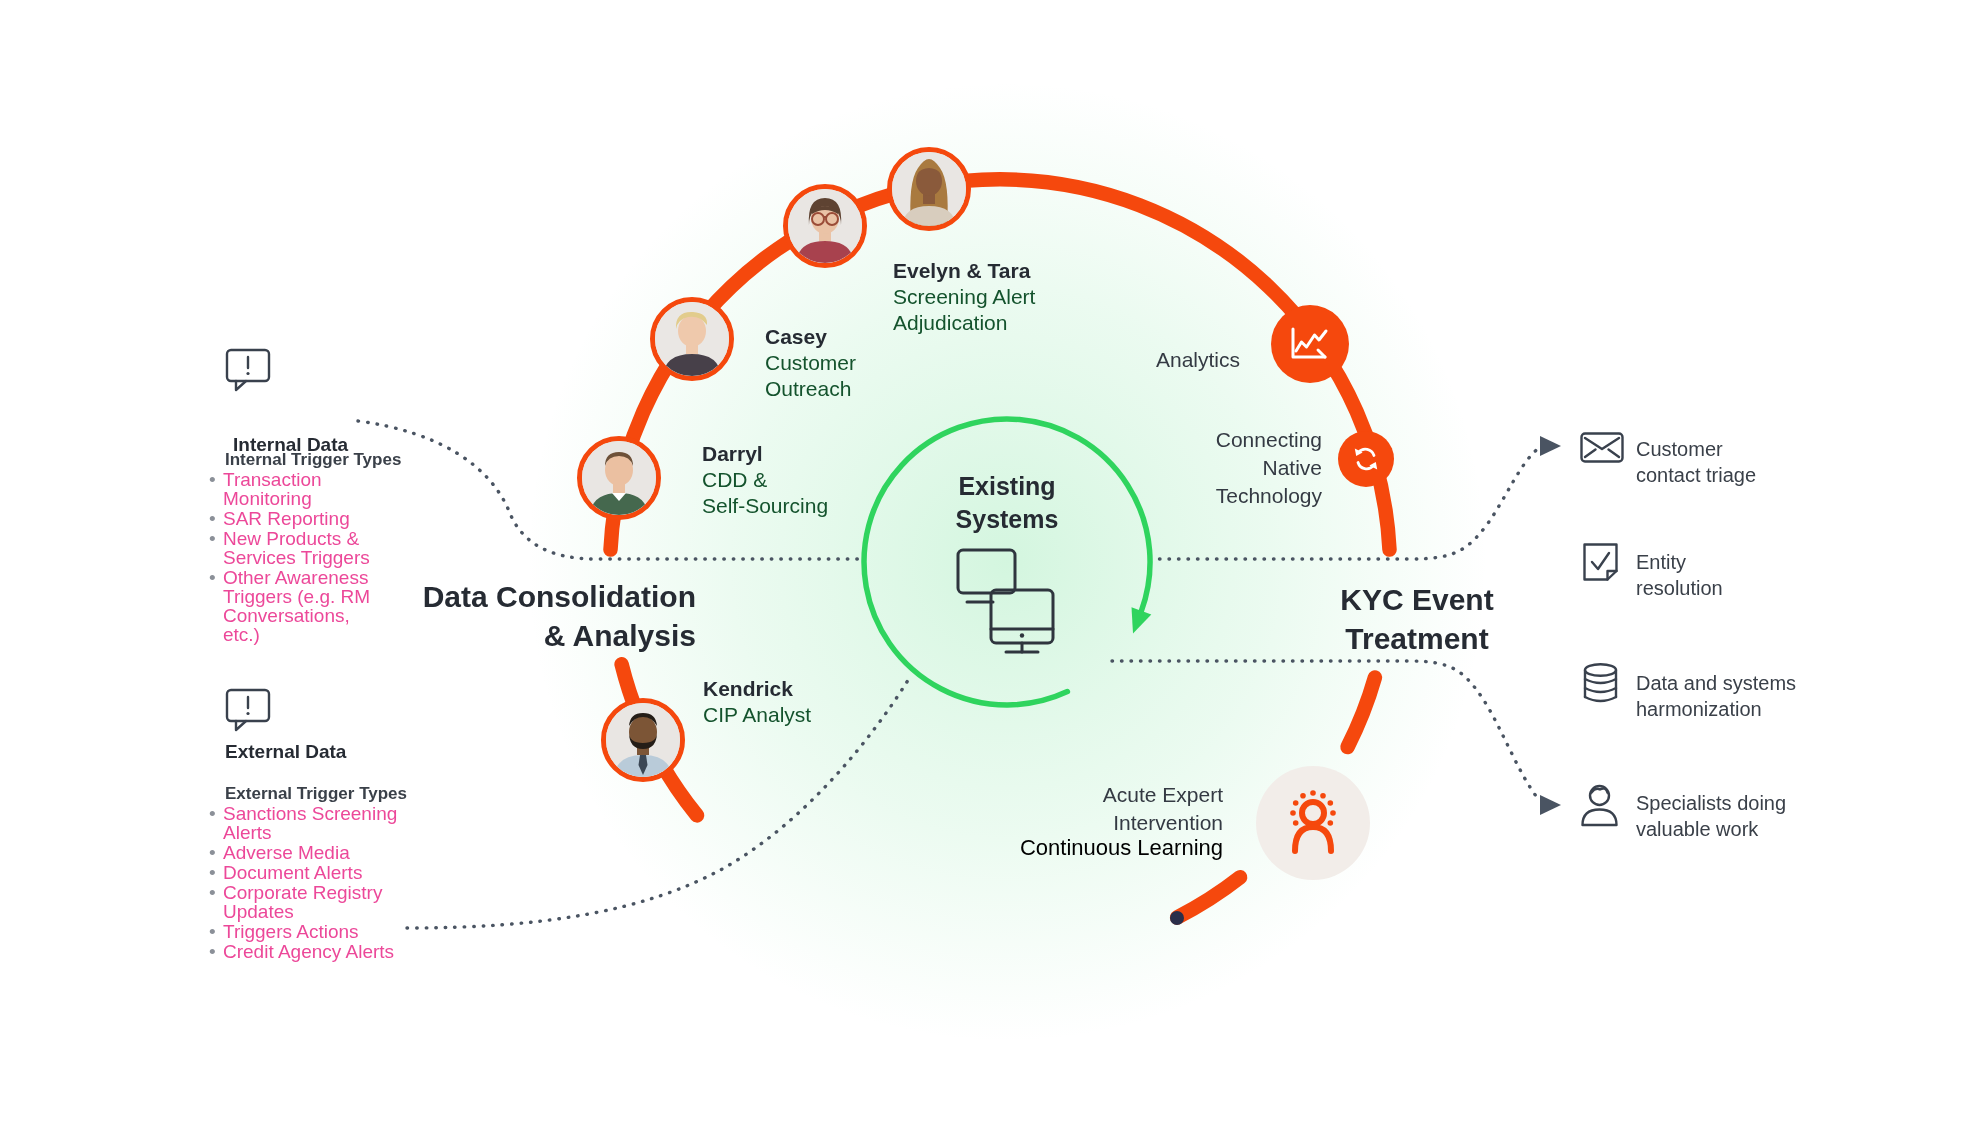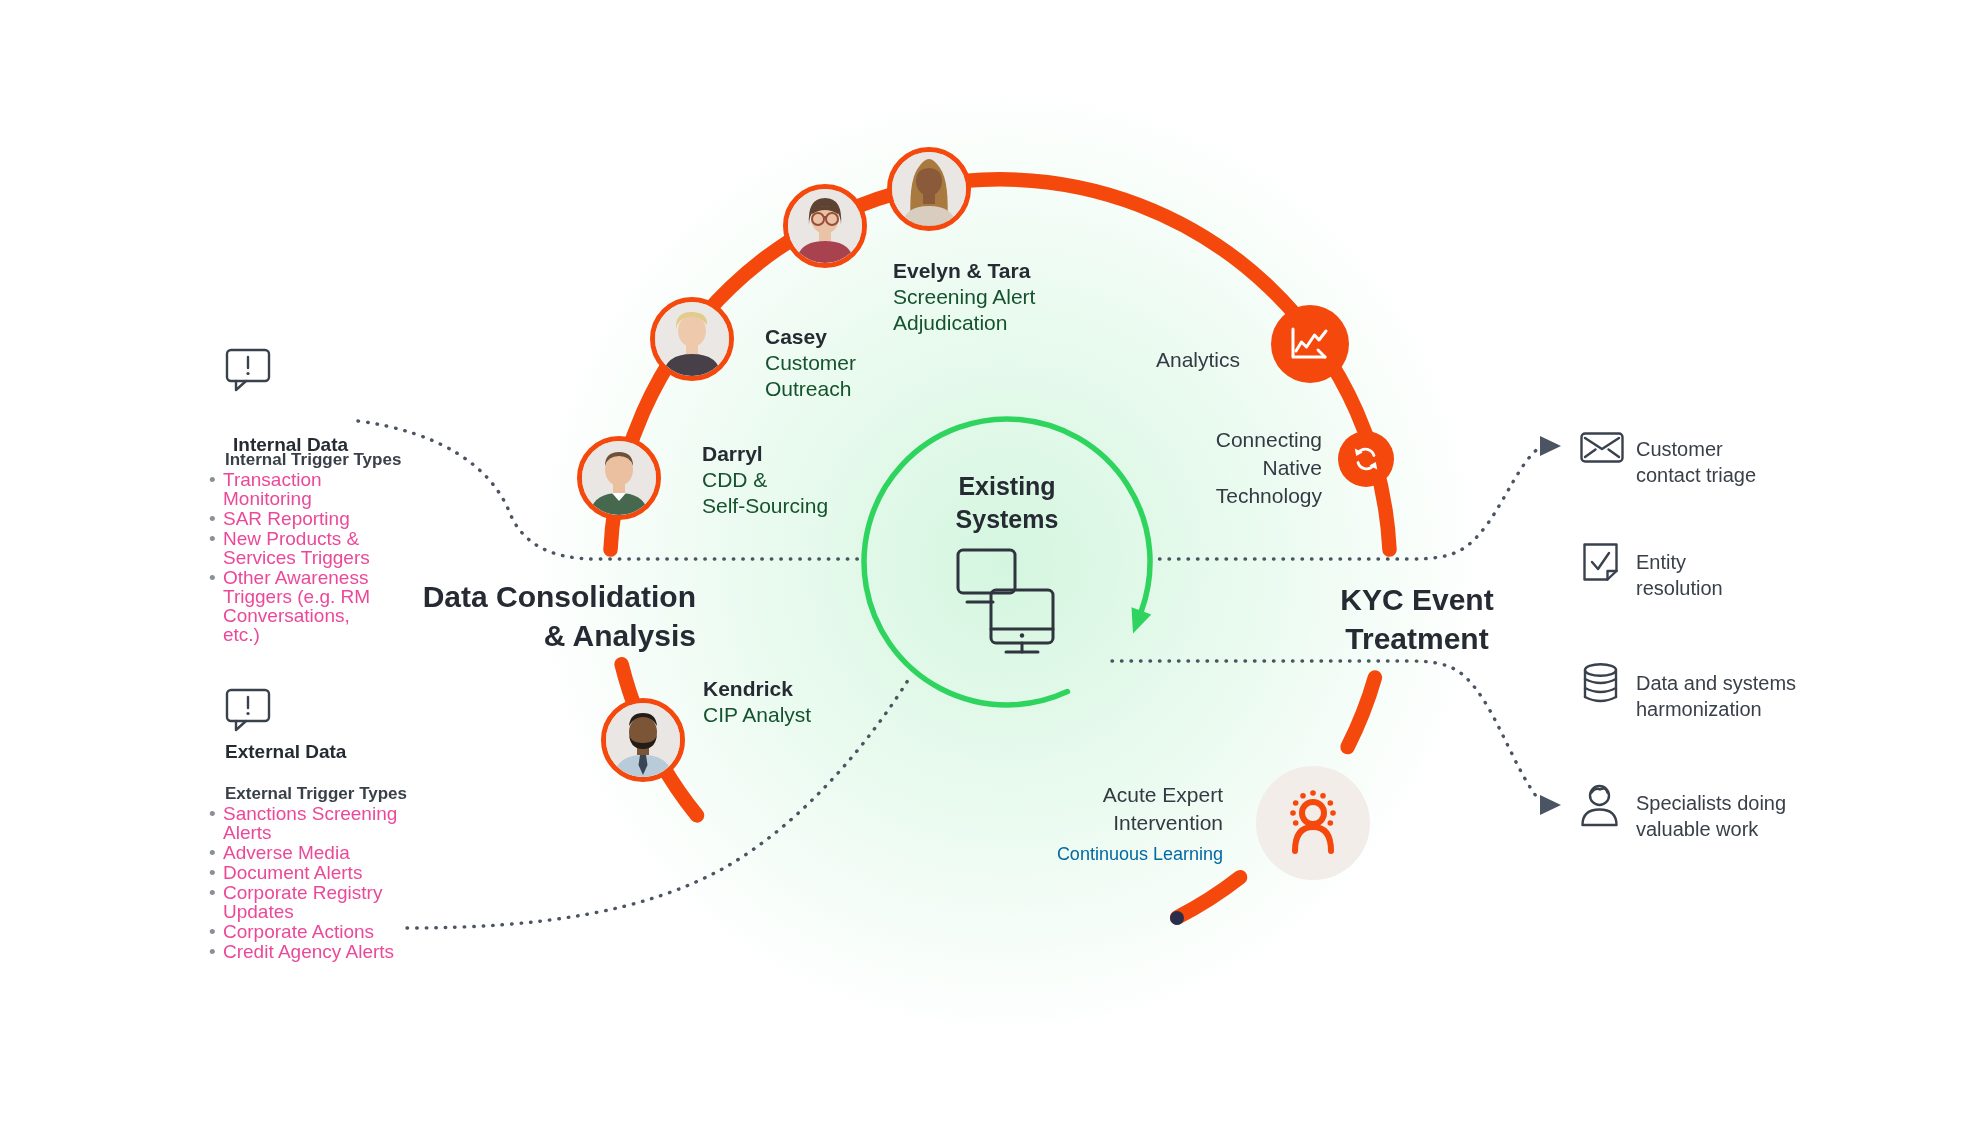--- a/index.html
+++ b/index.html
@@ -11,21 +11,21 @@
   .z2{z-index:2;}
   .sec-title{font-size:19px;font-weight:700;color:#262B33;}
   .sec-sub{font-size:17px;font-weight:700;color:#3A4049;}
   .blist{list-style:none;margin:0;padding:0;font-size:19px;line-height:19px;color:#ec4899;}
   .blist li{position:relative;padding-left:16px;white-space:pre-line;margin:0 0 1px 0;}
   .blist li::before{content:"\2022";position:absolute;left:2px;top:0;color:#8B9098;}
   .h1{font-size:30px;line-height:39px;font-weight:700;color:#262B33;}
   .name{font-weight:700;font-size:21px;line-height:26px;color:#262B33;}
   .role{font-size:21px;line-height:26px;color:#14532d;}
   .cap{font-size:21px;line-height:28px;color:#343A43;}
-  .cap-sub{font-size:18px;line-height:22px;color:#0369a1;margin-top:6px;}
+  .cap-sub{font-size:22px;line-height:22px;color:#000000;}
   .out-label{font-size:20px;line-height:26px;color:#3A4049;}
   .center-label{font-size:25px;line-height:33px;font-weight:700;color:#262B33;text-align:center;}
   .avatar{position:absolute;width:74px;height:74px;border-radius:50%;border:5px solid #F5480D;
           overflow:hidden;background:#E9E6E3;z-index:3;}
   .avatar svg{display:block;}
   .ocircle{position:absolute;border-radius:50%;background:#F5480D;display:flex;
            align-items:center;justify-content:center;z-index:3;}
   .beige{position:absolute;border-radius:50%;background:#F2EDE9;display:flex;
          align-items:center;justify-content:center;z-index:3;}
   .right{text-align:right;}
@@ -101,21 +101,21 @@
     </svg>
   </div>
   <div class="abs z2 sec-title" style="left:225px;top:741px;">External Data</div>
   <div class="abs z2 sec-sub" style="left:225px;top:784px;">External Trigger Types</div>
   <ul class="abs z2 blist" style="left:207px;top:804px;width:220px;">
     <li>Sanctions Screening Alerts</li>
     <li>Adverse Media</li>
     <li>Document Alerts</li>
     <li>Corporate Registry
 Updates</li>
-    <li>Corporate Actions</li>
+    <li>Triggers Actions</li>
     <li>Credit Agency Alerts</li>
   </ul>
 
   <div class="abs z2 h1 center pre" style="left:1328px;top:580px;width:178px;">KYC Event
 Treatment</div>
   <div class="abs z2 h1 right pre" style="left:340px;top:577px;width:356px;">Data Consolidation
 &amp; Analysis</div>
 
   <div class="abs z2 center-label pre" style="left:905px;top:470px;width:204px;">Existing
 Systems</div>

